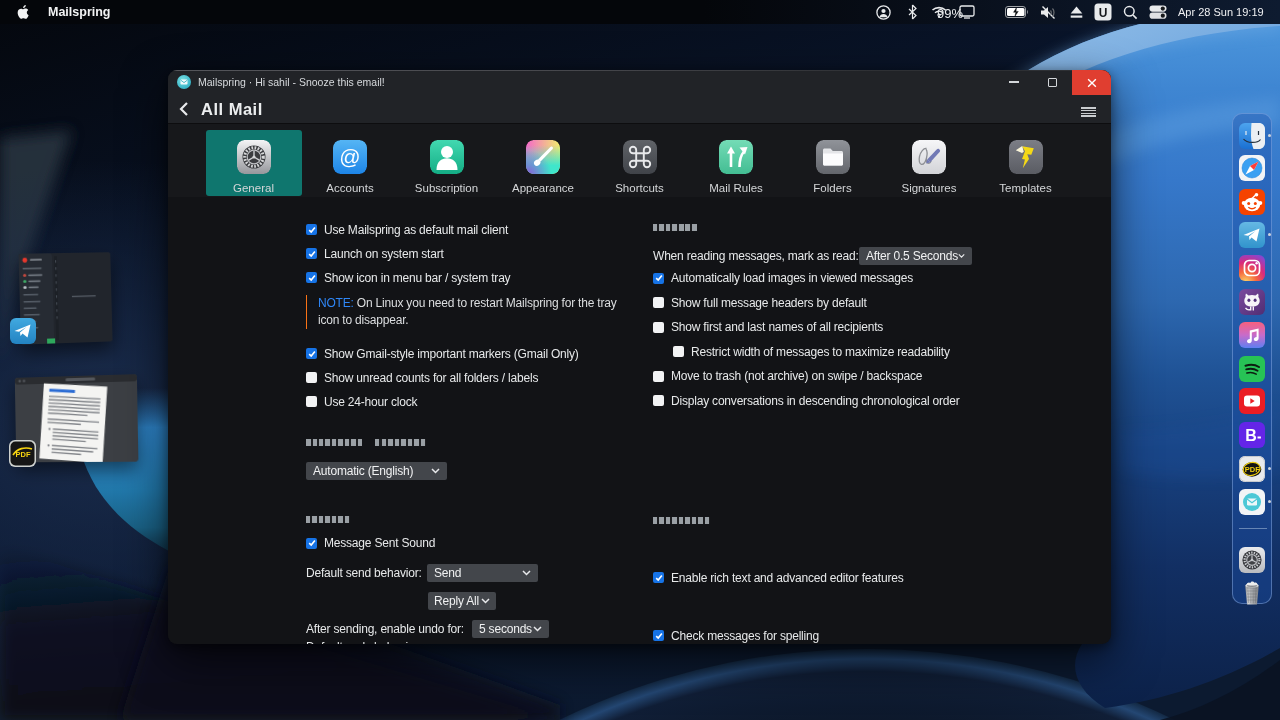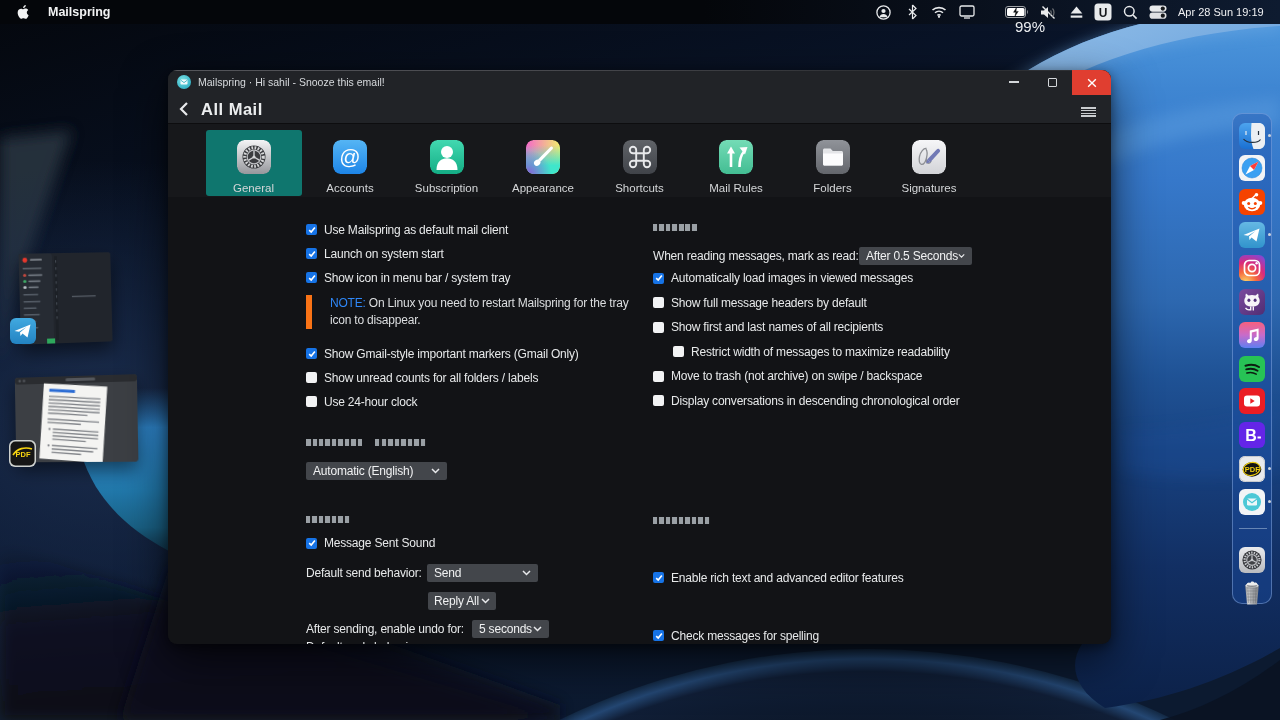--- a/index.html
+++ b/index.html
@@ -39,21 +39,21 @@
   .tab .lbl { position:absolute; top:52px; width:100%; font-size:11.5px; color:#d4d6d8; }
 
   
   #content { left:0; top:127px; width:775px; height:447px; background:#121316; color:#e7e9ea; font-size:12px; letter-spacing:-0.2px; }
   .row { position:absolute; display:flex; align-items:center; white-space:nowrap; }
   .cb { width:11px; height:11px; border-radius:2px; margin-right:7px; flex:none; }
   .cb.on { background:#1673e6; }
   .cb.off { background:#f2f3f4; }
   .cb.on svg { display:block; margin:1.5px auto 0; }
   .hatch { position:absolute; height:7px; background:repeating-linear-gradient(90deg,#9aa0a5 0 4.5px,#1c1d20 4.5px 6.5px); }
-  .note { position:absolute; border-left:6px solid #f97316; padding-left:18px; line-height:17px; color:#dcdee0; white-space:nowrap; }
+  .note { position:absolute; border-left:1px solid #f97316; padding-left:11px; line-height:17px; color:#dcdee0; white-space:nowrap; }
   .note b { color:#2f87f7; font-weight:normal; }
   .dd { position:absolute; background:#43464b; color:#f0f1f2; font-size:12px; border-radius:2px; display:flex; align-items:center; padding:0 7px; white-space:nowrap; }
   .dd .cv { margin-left:auto; }
   .flab { position:absolute; color:#e7e9ea; white-space:nowrap; }
 
   
   #dock { left:1232px; top:113px; width:40px; height:491px; border-radius:10px; background:rgba(28,80,170,0.40); border:1px solid rgba(150,185,235,0.45); }
   .dk { position:absolute; left:5.5px; width:26px; height:26px; }
   .dk svg { display:block; }
   .ddot { position:absolute; left:34.5px; width:3px; height:3px; border-radius:50%; background:#cfd6de; }
@@ -599,20 +599,34 @@
               </linearGradient>
             </defs>
           <rect width="34" height="34" rx="7.5" fill="url(#gSig)"></rect>
           <path d="M14.5,8.5 C11.5,8 8.5,12 7.5,16.5 C6.6,20.5 7.5,24 9.5,24.3 C11.5,24.6 13.5,22 14.5,18 C15.3,14.8 15.2,11 14,9.2 M14.5,18.5 C14.2,21 14.8,23 16.3,23.2 C17.6,23.4 18.6,22.3 19.2,21" fill="none" stroke="#8d8f94" stroke-width="1.3"></path>
           <path d="M27.2,9.2 C28.3,10.2 28.4,11.2 27.6,12.1 L18.3,22.3 L15.2,19.5 L24.7,9.4 C25.5,8.6 26.3,8.5 27.2,9.2 Z" fill="#7179b5"></path>
           <path d="M18.3,22.3 L15.2,19.5 L14.2,23.6 Z" fill="#7179b5"></path>
         </svg>
         <div class="lbl">Signatures</div>
       </div>
 
+      <div class="tab" style="left:809.5px;">
+        <svg class="ic" viewBox="0 0 34 34">
+            <defs>
+              <linearGradient id="gTem" x1="0" y1="0" x2="0" y2="1">
+                <stop offset="0" stop-color="#7c7e86"></stop>
+                <stop offset="1" stop-color="#5a5c63"></stop>
+              </linearGradient>
+            </defs>
+          <rect width="34" height="34" rx="7.5" fill="url(#gTem)"></rect>
+          <path d="M13.2,6.2 L24.8,8.2 L22.3,14.8 L18.3,14.2 L20,19 L13.8,28.2 L15.9,19.5 L13,18.9 L16,11.2 Z" fill="#f5d916"></path>
+          <path d="M14.8,11.8 L13.2,6 L6.8,10.3 L13,12.9 Z" fill="#fbf6da"></path>
+        </svg>
+        <div class="lbl">Templates</div>
+      </div>
     </div>
     <div id="content" class="abs">
 
       <div class="row" style="left:138px; top:25.5px;"><span class="cb on">
             <svg width="8" height="8" viewBox="0 0 10 10">
               <path d="M1.5,5.2 L4,7.6 L8.6,1.8" stroke="#fff" stroke-width="2" fill="none"></path>
             </svg>
           </span>Use Mailspring as default mail client</div>
       <div class="row" style="left:138px; top:49.5px;"><span class="cb on">
             <svg width="8" height="8" viewBox="0 0 10 10">
@@ -703,21 +717,21 @@
             <path d="M1.5,4 C5,0.8 11,0.8 14.5,4" stroke-width="1.6"></path>
             <path d="M4,6.8 C6.3,4.8 9.7,4.8 12,6.8"></path>
             <path d="M6.4,9.4 C7.3,8.6 8.7,8.6 9.6,9.4"></path>
           </g>
           <circle cx="8" cy="10.8" r="1.1" fill="#e8eaec"></circle>
         </svg></div>
     <div class="abs" style="left:959px;top:5px;"><svg width="16" height="14" viewBox="0 0 16 14">
           <rect x="1" y="1" width="14" height="10" rx="1.5" fill="none" stroke="#e8eaec" stroke-width="1.3"></rect>
           <path d="M5,13 L11,13" stroke="#e8eaec" stroke-width="1.3"></path>
         </svg></div>
-    <div class="abs" style="left:1015px;top:5.5px;color:#eceef0;font-size:15px;margin-top:12px;">99%</div>
+    <div class="abs" style="left:937px;top:5.5px;color:#eceef0;font-size:13px;">99%</div>
     <div class="abs" style="left:1005px;top:6px;"><svg width="24" height="12" viewBox="0 0 24 12">
           <rect x="0.5" y="0.5" width="20" height="11" rx="2.5" fill="none" stroke="#9fa2a6" stroke-width="1"></rect>
           <rect x="2" y="2" width="17.5" height="8" rx="1.5" fill="#fff"></rect>
           <path d="M22,4 C23.2,4.4 23.2,7.6 22,8 Z" fill="#9fa2a6"></path>
           <path d="M11.5,1.5 L8.5,6.3 L10.8,6.3 L9.8,10.5 L13.3,5.4 L11,5.4 Z" fill="#0a0c0f" stroke="#0a0c0f" stroke-width="0.4"></path>
         </svg></div>
     <div class="abs" style="left:1040px;top:4.5px;"><svg width="17" height="15" viewBox="0 0 17 15">
           <path d="M1,5.5 L4,5.5 L8,2 L8,13 L4,9.5 L1,9.5 Z" fill="#e8eaec"></path>
           <path d="M2.5,1.5 L14.5,13.5" stroke="#e8eaec" stroke-width="1.4"></path>
           <path d="M10.5,5.5 C11.5,6.5 11.5,8.5 10.5,9.5 M12.5,3.5 C14.5,5.5 14.5,9.5 12.5,11.5" stroke="#6d7074" stroke-width="1.2" fill="none"></path>

